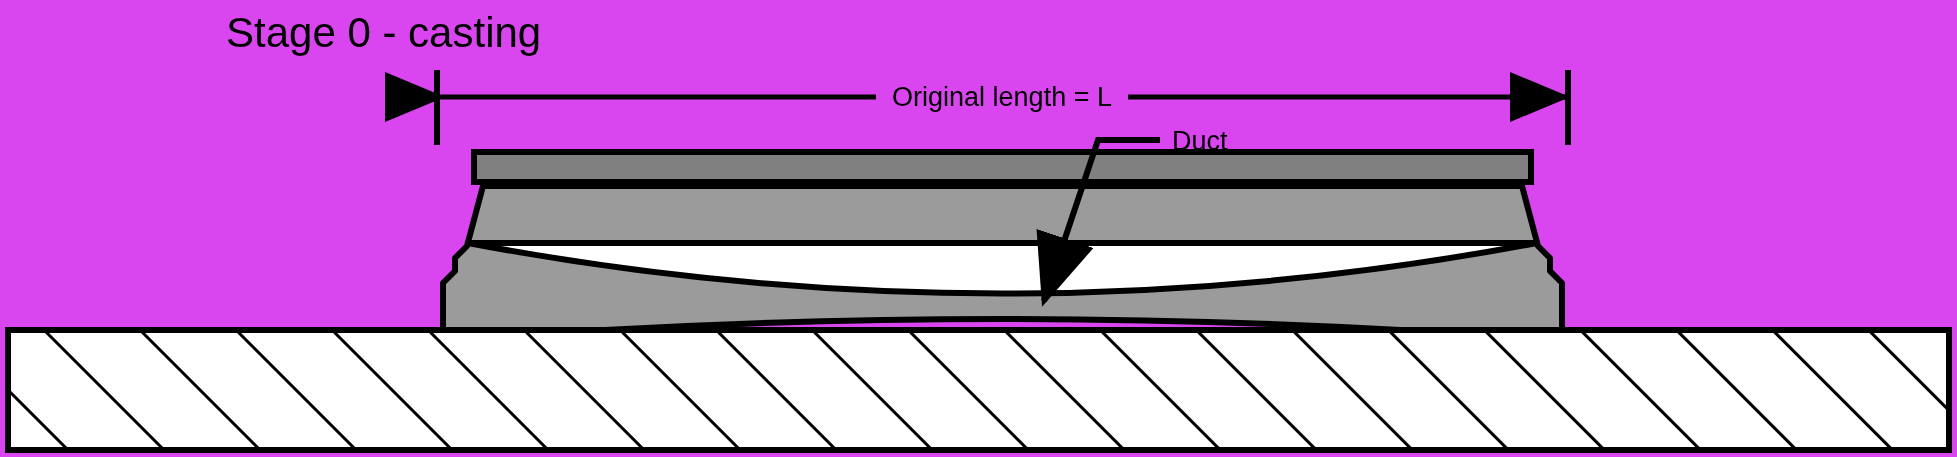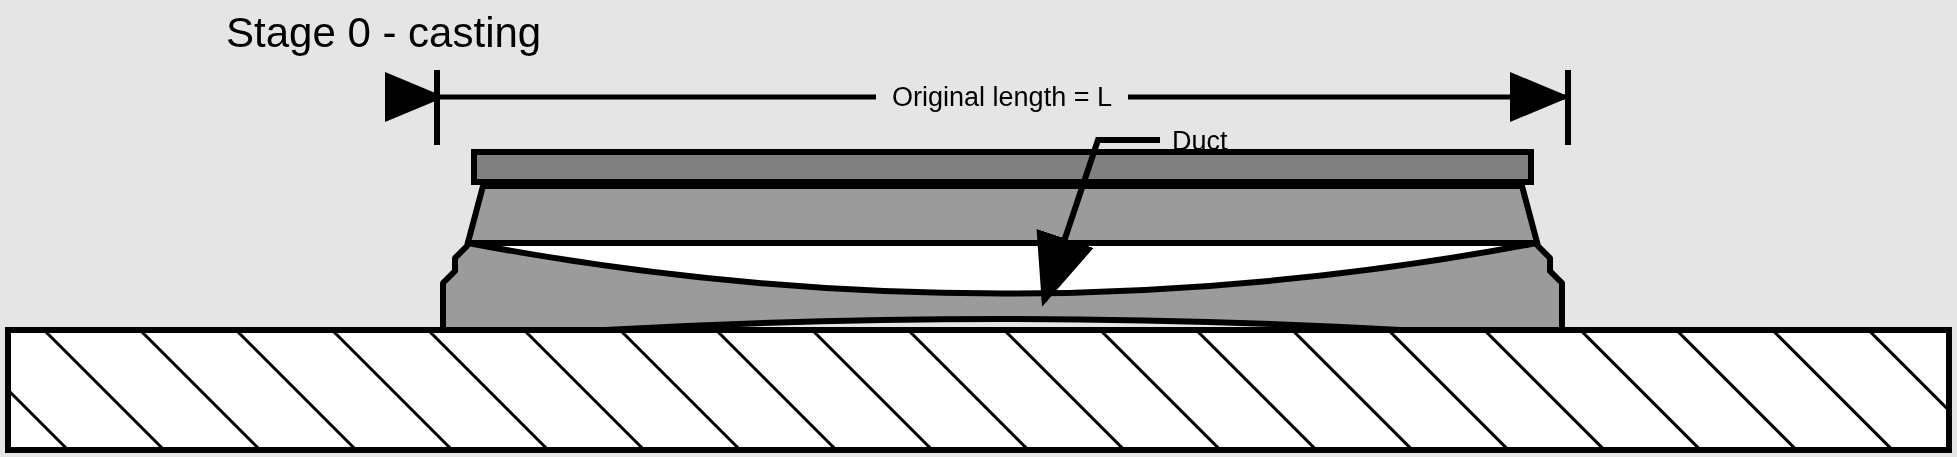--- a/index.html
+++ b/index.html
@@ -7,21 +7,21 @@
     padding: 0;
     background: #ffffff;
   }
   body {
     font-family: "Liberation Sans", sans-serif;
   }
   #stage {
     position: relative;
     width: 1957px;
     height: 457px;
-    background: #e5e5e5;
+    background: #d946ef;
     overflow: hidden;
   }
   #figure {
     position: absolute;
     inset: 0;
     width: 1957px;
     height: 457px;
   }
   .txt-title {
     font-family: "Liberation Sans", sans-serif;

